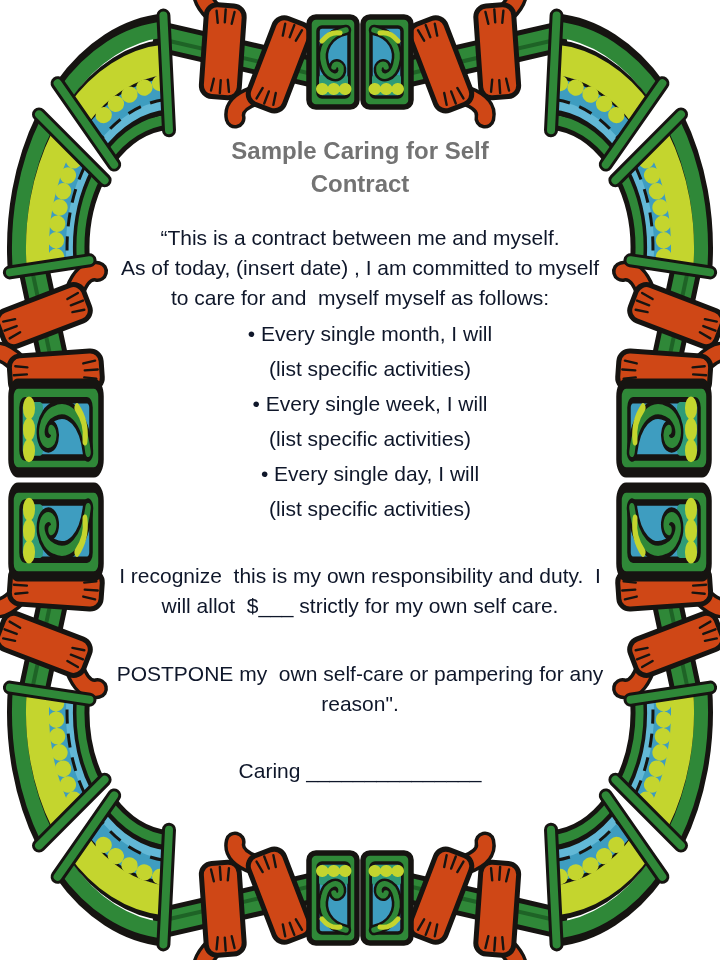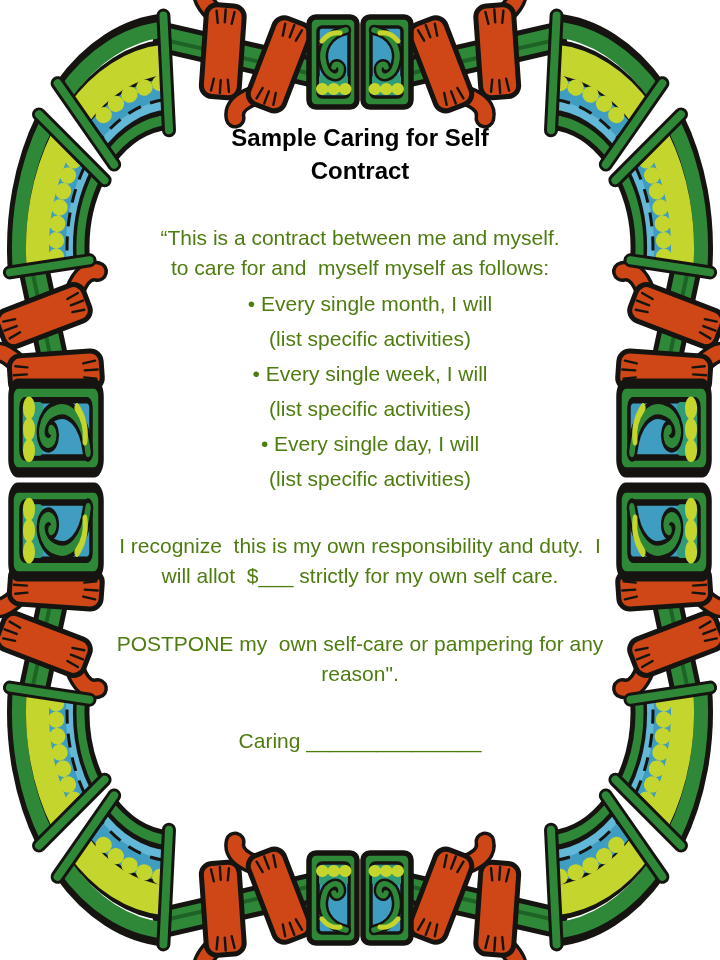--- a/index.html
+++ b/index.html
@@ -5,27 +5,27 @@
   html,body{margin:0;padding:0;}
   body{
     width:720px;height:960px;position:relative;overflow:hidden;
     background:#ffffff;
     font-family:"Liberation Sans", sans-serif;
   }
   #frame-wrap{position:absolute;inset:0;z-index:0;}
   #frame-wrap svg{display:block;}
   #text-layer{position:absolute;left:0;top:0;width:720px;z-index:1;}
   .title{
-    position:absolute;left:0;top:121px;width:720px;
-    text-align:center;color:#000000;
+    position:absolute;left:0;top:134px;width:720px;
+    text-align:center;color:#737373;
     font-size:24px;line-height:33px;font-weight:bold;
   }
   .body-text{
     position:absolute;left:0;top:223px;width:720px;
-    text-align:center;color:#4d7c0f;
+    text-align:center;color:#0f172a;
     font-size:21px;
   }
   .ln{line-height:30px;white-space:pre;}
   .blk{margin-top:3px;margin-left:20px;}
   .blk .ln{line-height:35px;}
   .gap35{height:35px;}
   .gap38{height:38px;}
   .gap37{height:37px;}
 </style>
 </head>
@@ -373,20 +373,21 @@
 </div>
 
 <div id="text-layer">
   <div class="title">
     <div>Sample Caring for Self</div>
     <div>Contract</div>
   </div>
 
   <div class="body-text">
     <div class="ln">“This is a contract between me and myself.</div>
+    <div class="ln">As of today, (insert date) , I am committed to myself</div>
     <div class="ln">to care for and  myself myself as follows:</div>
 
     <div class="blk">
       <div class="ln">• Every single month, I will</div>
       <div class="ln">(list specific activities)</div>
       <div class="ln">• Every single week, I will</div>
       <div class="ln">(list specific activities)</div>
       <div class="ln">• Every single day, I will</div>
       <div class="ln">(list specific activities)</div>
     </div>

